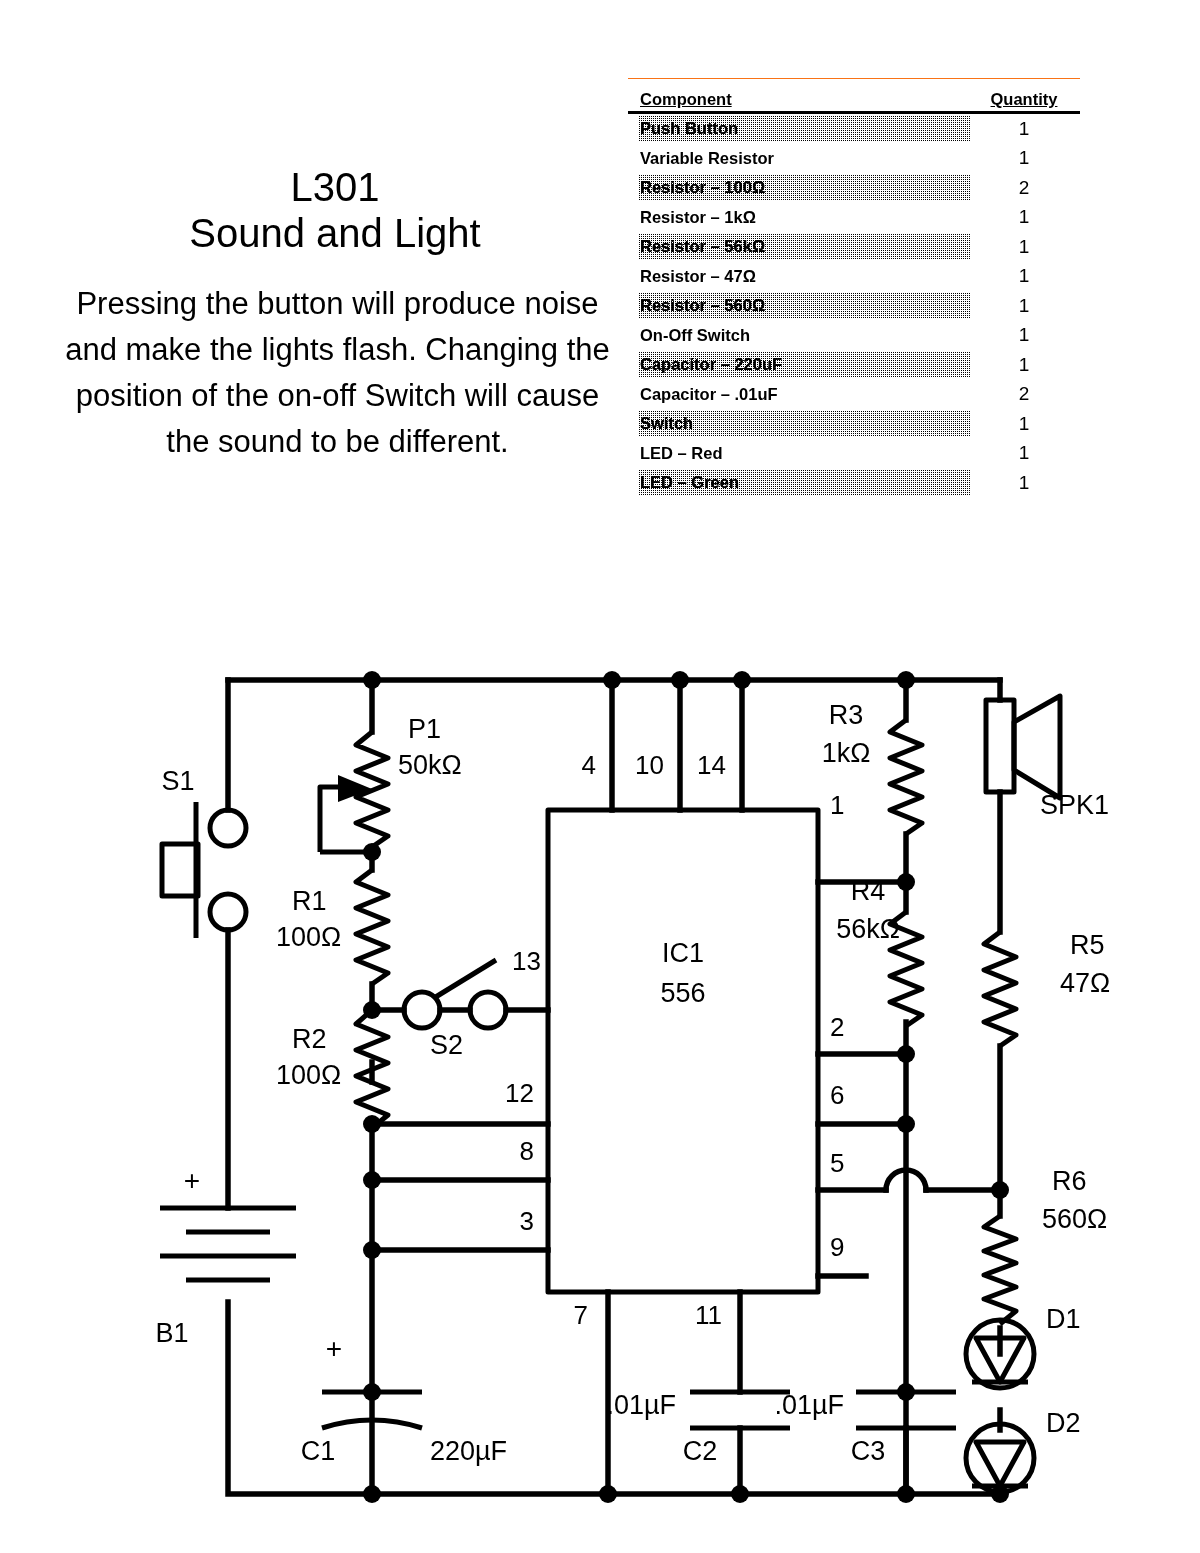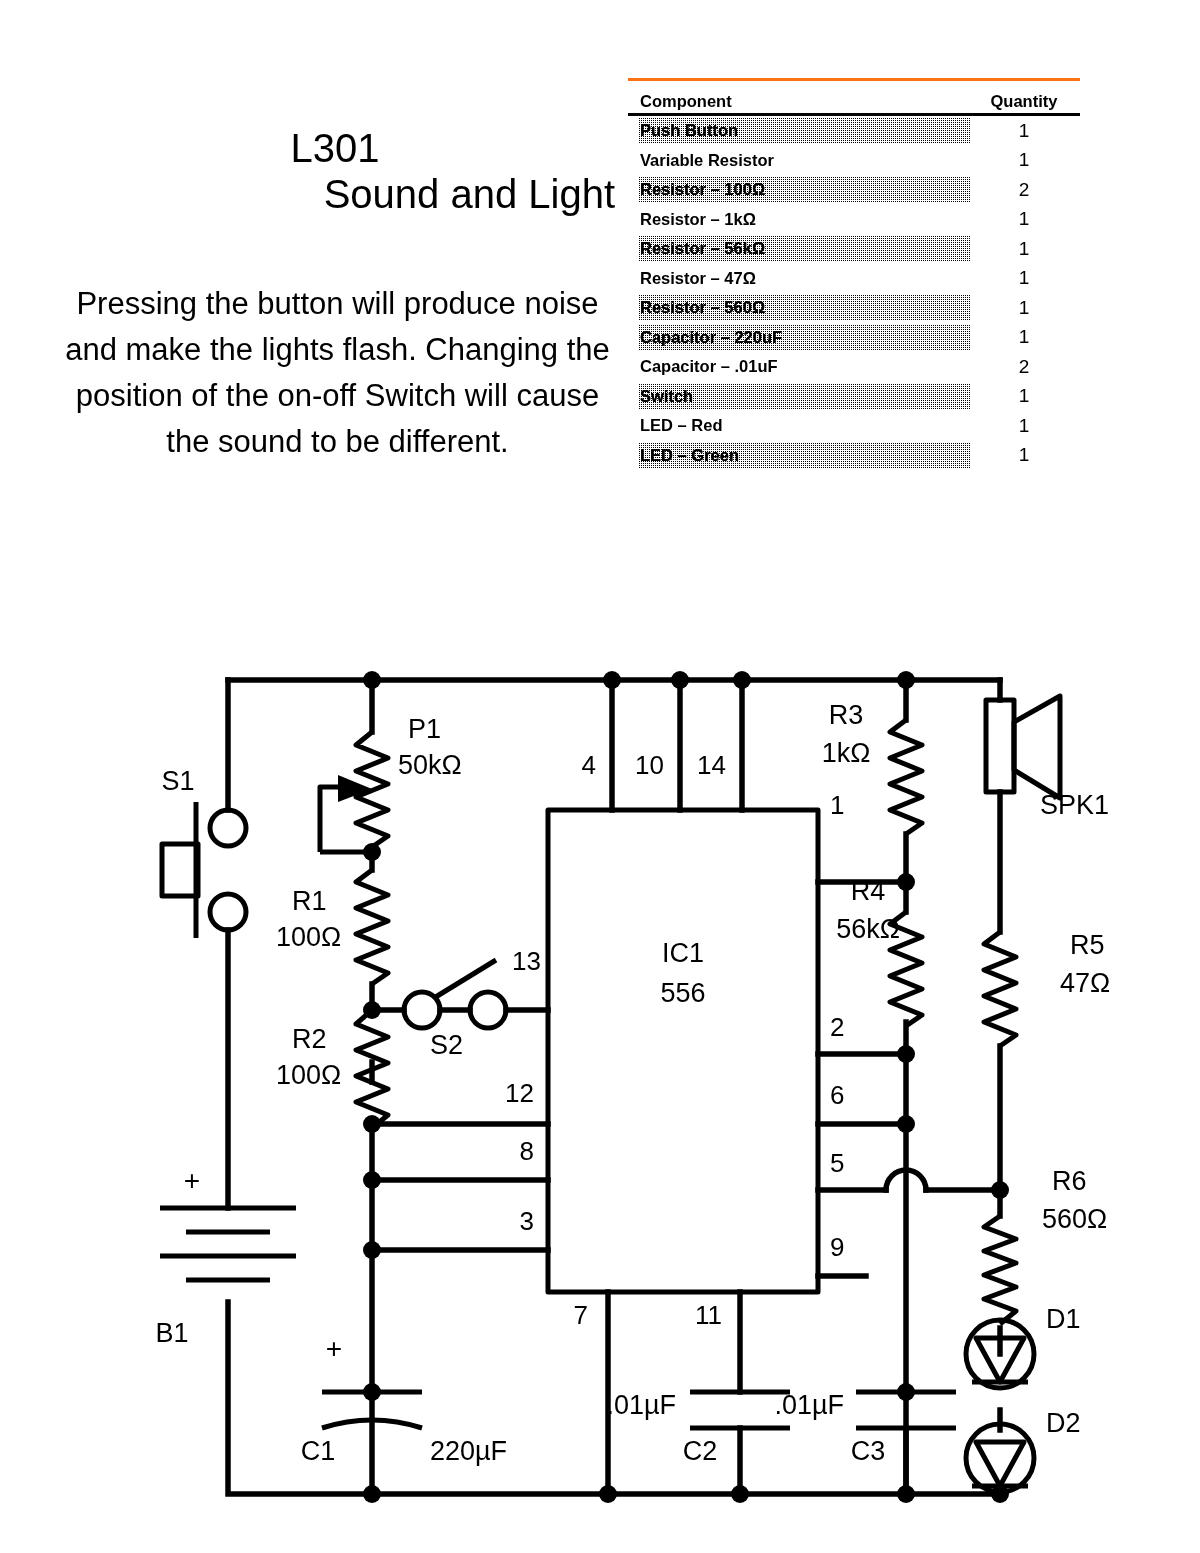--- a/index.html
+++ b/index.html
@@ -7,22 +7,22 @@
     width:1200px;height:1553px;background:#fff;
     font-family:"Liberation Sans",sans-serif;color:#000;
     position:relative;overflow:hidden;
   }
   
   #header{position:absolute;left:0;top:0;width:1200px;height:610px;}
 
   #title-block{
     position:absolute;left:55px;top:125px;width:560px;text-align:center;
   }
-  #title-block .lesson-code{font-size:40px;line-height:1.16;font-weight:400;}
-  #title-block .lesson-name{font-size:40px;line-height:1.16;font-weight:400;text-align:right;}
+  #title-block .lesson-code{font-size:40px;line-height:1.16;font-weight:400;margin-top:39px;}
+  #title-block .lesson-name{font-size:40px;line-height:1.16;font-weight:400;}
 
   #description{
     position:absolute;left:55px;top:281px;width:565px;
     text-align:center;font-size:31px;line-height:1.48;
   }
 
   
   #parts-table{
     position:absolute;left:628px;top:78px;width:452px;
   }
@@ -31,21 +31,21 @@
     font-size:16.5px;font-weight:bold;padding:0;
     font-family:"Liberation Sans",sans-serif;
   }
   #parts-table thead th{
     height:30px;vertical-align:bottom;padding-bottom:2px;
   }
   #parts-table .col-comp{text-align:left;padding-left:12px;}
   #parts-table .col-qty{text-align:center;width:112px;font-weight:normal;font-size:19px;}
   #parts-table thead .col-qty{font-weight:bold;font-size:16.5px;}
   #parts-table tbody td{height:29.5px;vertical-align:middle;}
-  .rule-top{border-top:3px solid #f97316;}
+  .rule-top{border-top:1px solid #f97316;text-decoration:underline;}
   .rule-head{border-bottom:3.5px solid #000;}
   .rule-bottom{border-bottom:2.5px solid #000;}
   
   tr.hl td.col-comp{position:relative;color:transparent;}
   tr.hl td.col-comp .celltext{
     position:relative;z-index:2;color:#111;mix-blend-mode:normal;
     display:inline-block;
   }
   tr.hl td.col-comp .dither{
     position:absolute;left:10px;right:-2px;top:2px;bottom:2px;z-index:1;
@@ -109,20 +109,24 @@
           <tr class="hl">
             <td class="col-comp"><span class="dither"></span><span class="celltext">Resistor – 56kΩ</span></td>
             <td class="col-qty">1</td>
           </tr>
           <tr>
             <td class="col-comp"><span class="celltext">Resistor – 47Ω</span></td>
             <td class="col-qty">1</td>
           </tr>
           <tr class="hl">
             <td class="col-comp"><span class="dither"></span><span class="celltext">Resistor – 560Ω</span></td>
+            <td class="col-qty">1</td>
+          </tr>
+          <tr>
+            <td class="col-comp"><span class="celltext">On-Off Switch</span></td>
             <td class="col-qty">1</td>
           </tr>
           <tr class="hl">
             <td class="col-comp"><span class="dither"></span><span class="celltext">Capacitor – 220uF</span></td>
             <td class="col-qty">1</td>
           </tr>
           <tr>
             <td class="col-comp"><span class="celltext">Capacitor –  .01uF</span></td>
             <td class="col-qty">2</td>
           </tr>

